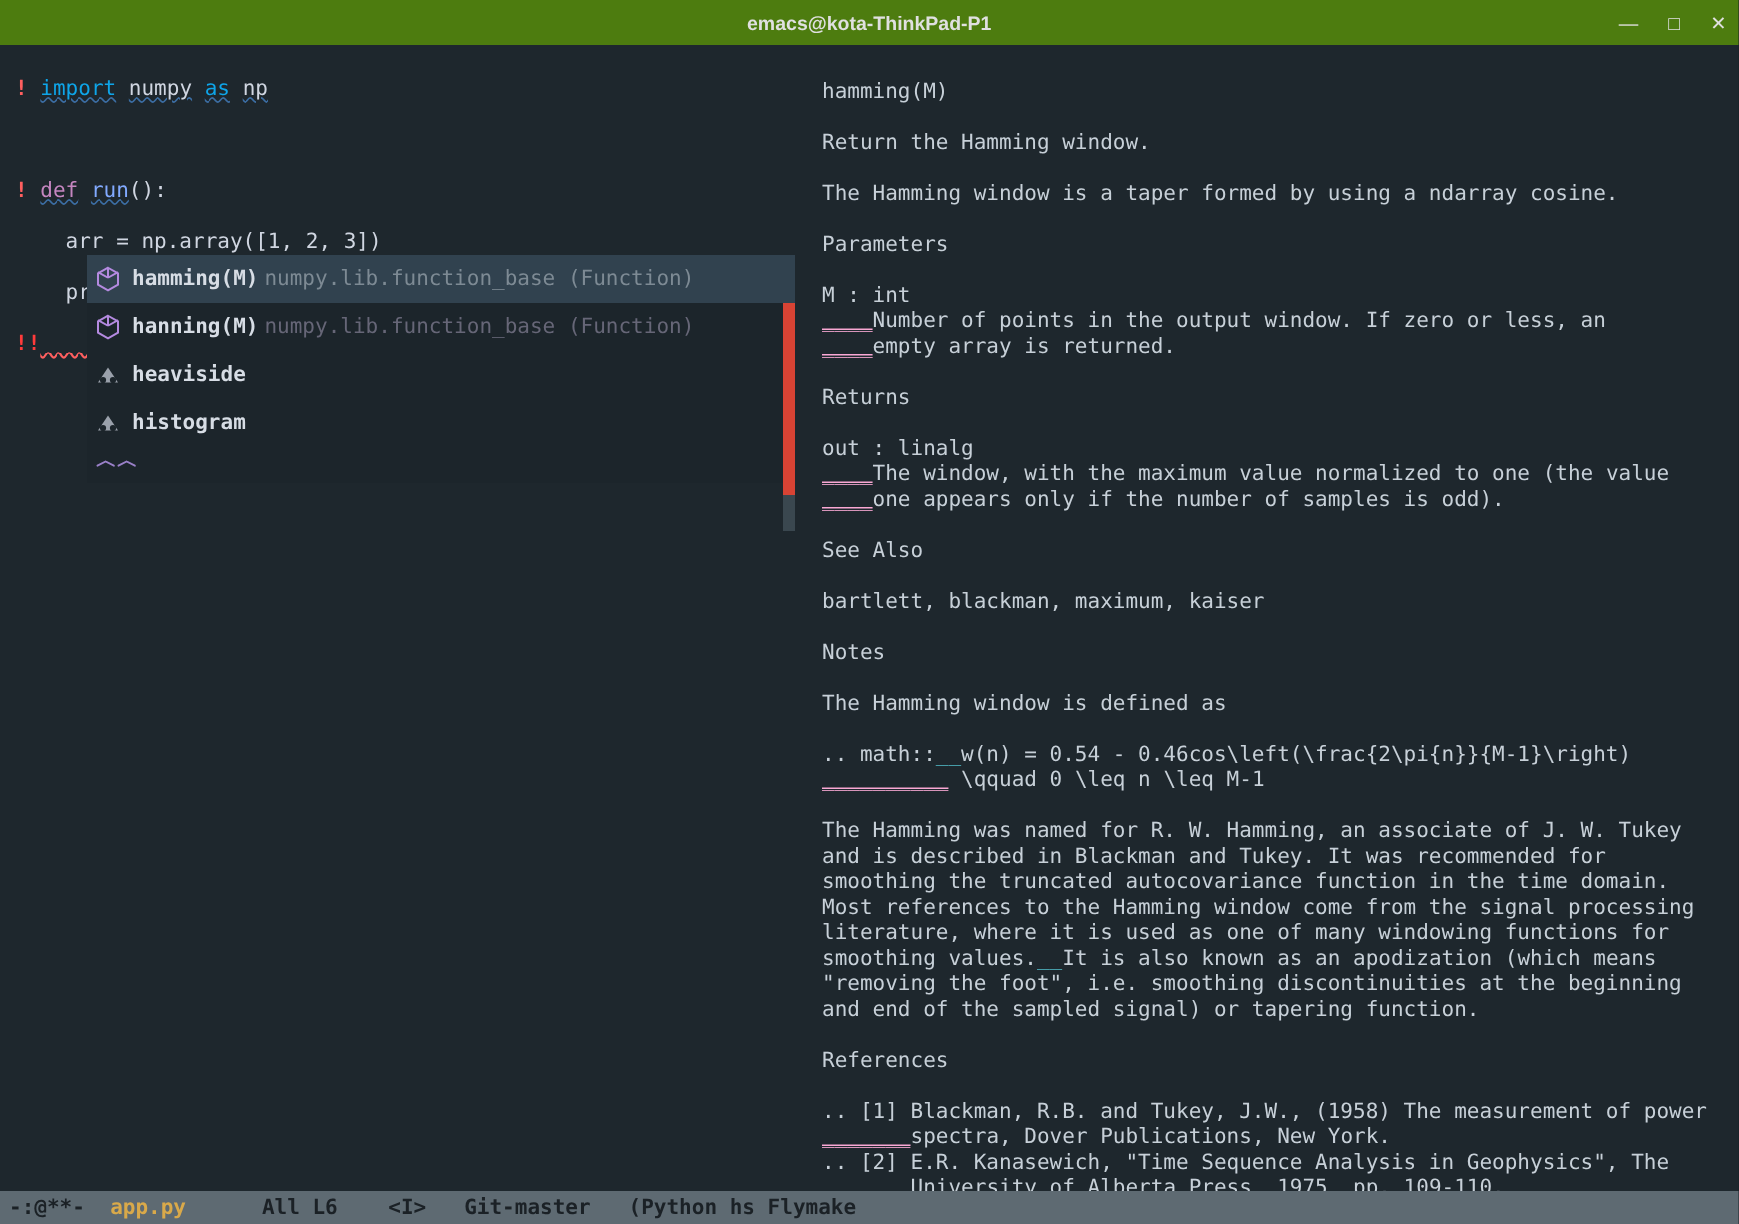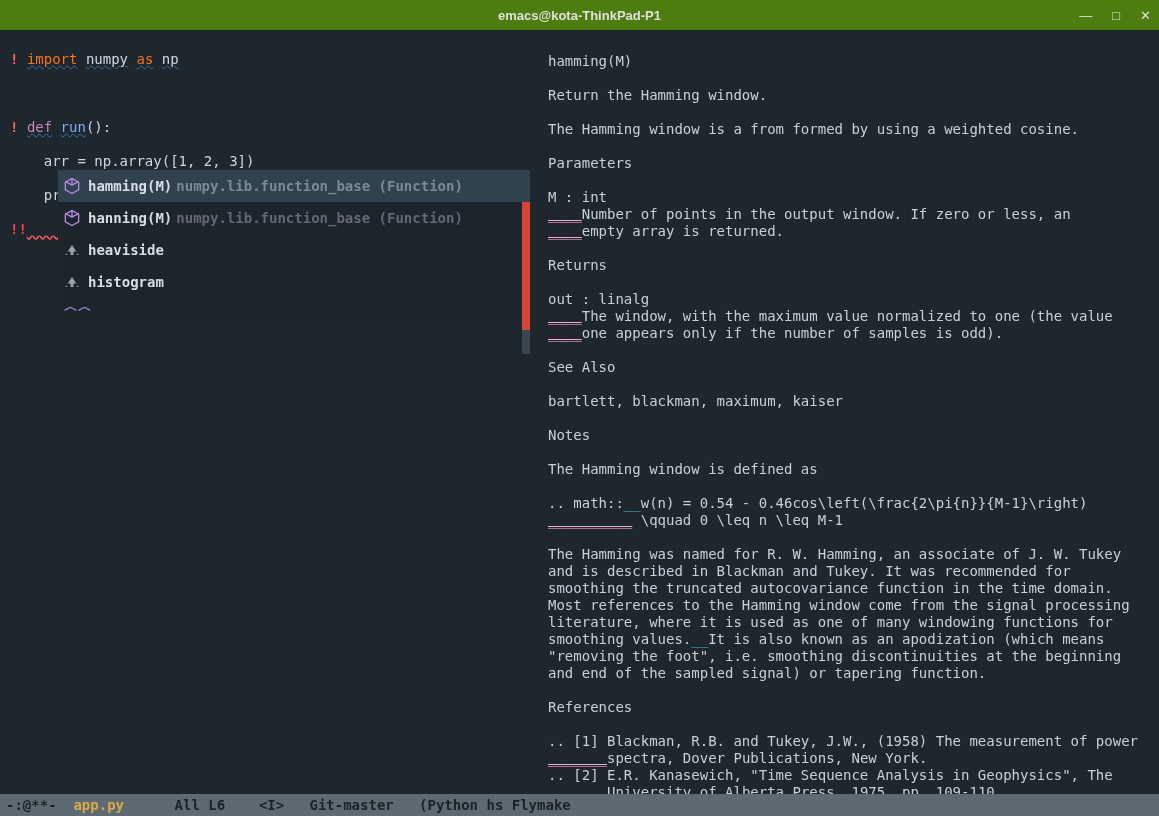--- a/index.html
+++ b/index.html
@@ -19,36 +19,36 @@
 .titlebar .ctrls { position:absolute; right:8px; top:0; height:30px; display:flex; align-items:center; gap:20px; }
 .titlebar .ctrls span { color:#e0e0e0; cursor:pointer; font-weight:normal; font-size:13px;}
 .workarea { flex:1; display:flex; overflow:hidden; }
 .left-pane { width:538px; position:relative; background:#1e272d; }
 .right-pane { flex:1; background:#1e272d; padding:6px 10px; overflow:hidden; }
 .code-area { position:absolute; left:10px; top:4px; right:0; line-height:17px; white-space:pre; }
 .code-line { height:17px; }
 .kw { color:#c586c0; }
 .fn { color:#82aaff; }
 .nm { color:#d0d6e1; }
-.cm-import { color:#f97316; }
+.cm-import { color:#0ea5e9; }
 .ul { text-decoration:underline wavy #3b6ea5; text-decoration-thickness:1px;}
 .bang { color:#ff5f5f; font-weight:bold; }
 .dbang { color:#ff3b3b; font-weight:bold; }
 .redwave { color:#1e272d; text-decoration: underline wavy #ff5f5f; }
 .cursorbar { display:inline-block; width:1px; height:15px; background:#c0c5ce; vertical-align:middle; border-right:1px solid #c0c5ce;}
 
 .popup {
   position:absolute; left:58px; top:140px; width:472px;
   background:#1c252b;
 }
 .popup-row { display:flex; align-items:center; height:32px; padding-left:4px; position:relative;}
 .popup-row.sel { background:#31424f; }
 .popup .icon { width:20px; height:20px; margin-right:6px; display:flex; align-items:center; justify-content:center;}
 .popup .sig { color:#d7dde5; font-weight:bold; }
-.popup .src { color:#667; font-weight:bold; margin-left:4px;}
+.popup .src { color:#667; font-weight:normal; margin-left:4px;}
 .sel .src { color:#7d8a94;}
 .scroll-red { position:absolute; right:0; top:0; width:8px; background:#d84334; }
 .scroll-dim { position:absolute; right:0; width:8px; background:#3a474f; }
 .chevrons { height:24px; padding-left:6px; color:#9a80c9; font-weight:bold; }
 
 .doc { line-height:17px; color:#c7d0d8; white-space:pre-wrap; }
 .doc .teal { color:#4fb3bf; }
 .doc .tealU { color:#f9a8d4; text-decoration:underline; }
 
 .modeline {
@@ -130,21 +130,21 @@
       </div>
       <div class="chevrons">︿︿</div>
     </div>
   </div>
 
   <div class="right-pane doc">
 <span>hamming(M)</span>
 
 <span>Return the Hamming window.</span>
 
-<span>The Hamming window is a from formed by using a weighted cosine.</span>
+<span>The Hamming window is a taper formed by using a ndarray cosine.</span>
 
 <span>Parameters</span>
 
 <span>M : int</span>
 <span class="tealU">____</span><span>Number of points in the output window. If zero or less, an</span>
 <span class="tealU">____</span><span>empty array is returned.</span>
 
 <span>Returns</span>
 
 <span>out : linalg</span>

